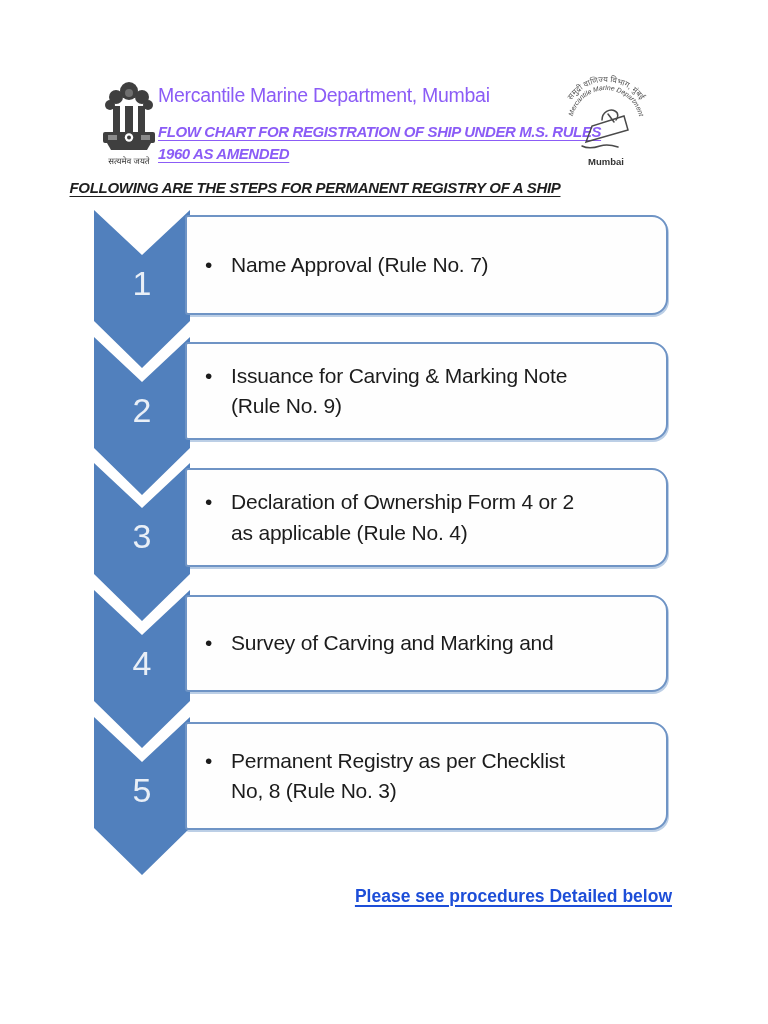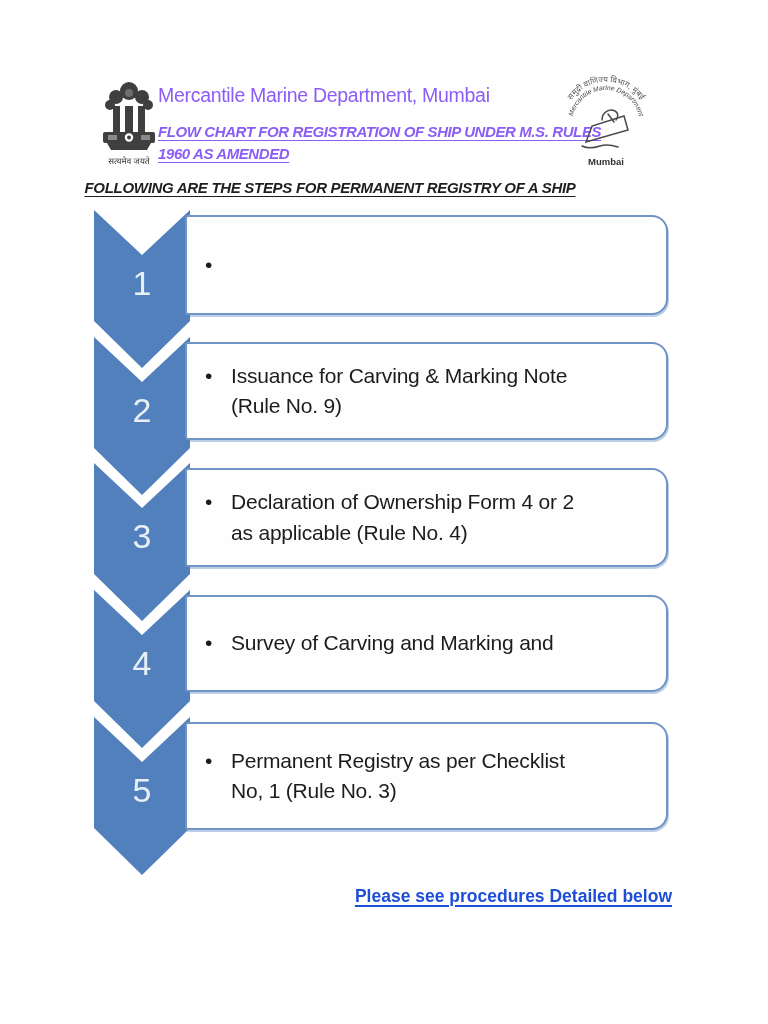--- a/index.html
+++ b/index.html
@@ -26,21 +26,21 @@
   }
   .flow-title {
     margin-top: 16px;
     font-style: italic; font-weight: 600; font-size: 15px; letter-spacing: -0.4px;
     text-decoration: underline; text-decoration-thickness: 1.4px; text-underline-offset: 2.5px;
     white-space: nowrap;
   }
   .flow-title-2 { margin-top: 5px; }
 
   .steps-heading {
-    position: absolute; left: 16px; top: 179px; width: 628px;
+    position: absolute; left: 1px; top: 179px; width: 628px;
     text-align: center; color: #1e1e1e;
     font-style: italic; font-weight: 600; font-size: 15px; letter-spacing: -0.3px;
     text-decoration: underline; text-decoration-thickness: 1.4px; text-underline-offset: 2.5px;
     white-space: nowrap;
   }
 
   
   .chevron { position: absolute; left: 94px; width: 96px; height: 158px; }
   .c1 { top: 210px; z-index: 5; }
   .c2 { top: 337px; z-index: 4; }
@@ -152,20 +152,24 @@
     <text x="48" y="85" text-anchor="middle" font-size="34" fill="#E9EFF7">4</text>
   </svg>
   <svg class="chevron c5" viewBox="0 0 96 158">
     <polygon points="0,0 48,45 96,0 96,111 48,158 0,111" fill="#5180BD"></polygon>
     <text x="48" y="85" text-anchor="middle" font-size="34" fill="#E9EFF7">5</text>
   </svg>
 
   <div class="stepbox b1">
     <div class="step-content">
       <span class="bullet">•</span>
+      <span class="step-lines">
+        <span class="line">Name Approval (Rule No. 7)</span>
+        <span class="line"></span>
+      </span>
     </div>
   </div>
 
   <div class="stepbox b2">
     <div class="step-content">
       <span class="bullet">•</span>
       <span class="step-lines">
         <span class="line">Issuance for Carving &amp; Marking Note</span>
         <span class="line">(Rule No. 9)</span>
       </span>
@@ -189,20 +193,20 @@
         <span class="line">Survey of Carving and Marking and</span>
       </span>
     </div>
   </div>
 
   <div class="stepbox b5">
     <div class="step-content">
       <span class="bullet">•</span>
       <span class="step-lines">
         <span class="line">Permanent Registry as per Checklist</span>
-        <span class="line">No, 1 (Rule No. 3)</span>
+        <span class="line">No, 8 (Rule No. 3)</span>
       </span>
     </div>
   </div>
 
   <div class="footer-note">Please see procedures Detailed below</div>
 
 </div>
 
 </body></html>

